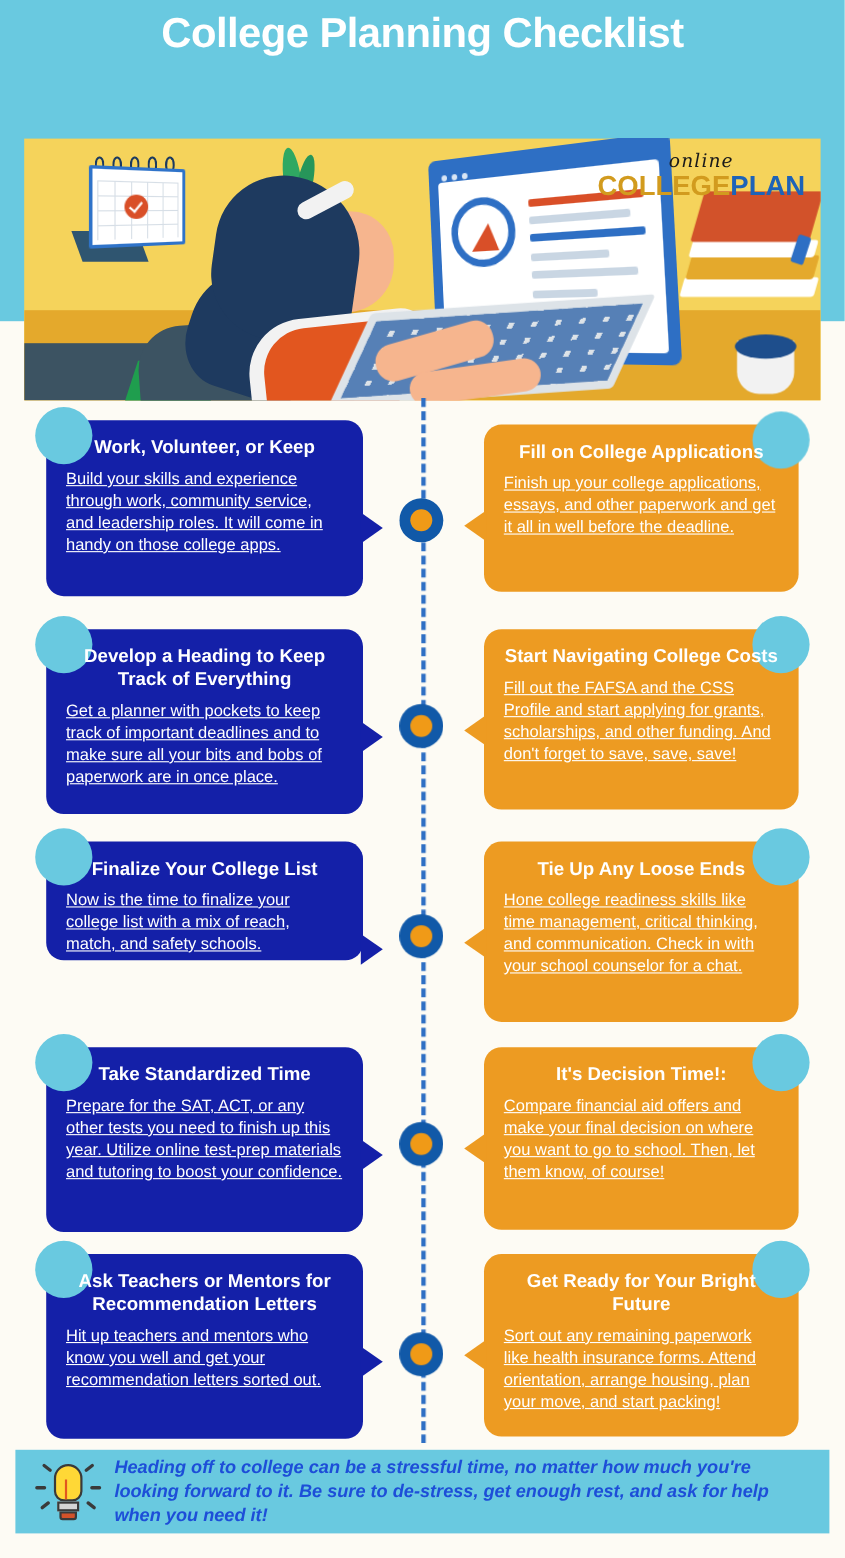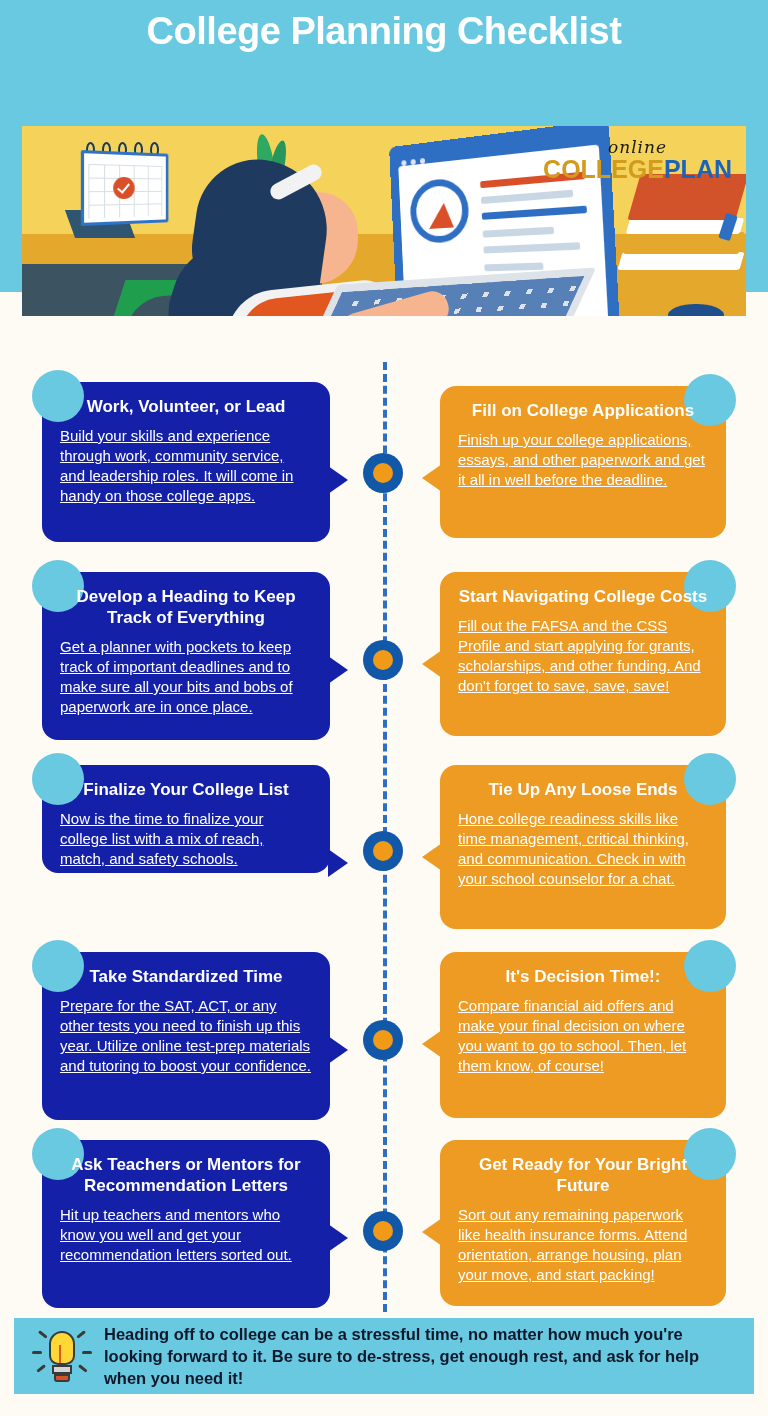--- a/index.html
+++ b/index.html
@@ -26,21 +26,21 @@
     letter-spacing: -0.5px; line-height: 46px;
   }
   .title-line2 {
     font-size: 47px; font-weight: bold; color: #FFFFFF;
     letter-spacing: -0.5px; line-height: 54px;
   }
 
   
   .hero {
     position: absolute; left: 22px; top: 126px;
-    width: 724px; height: 190px;
+    width: 724px; height: 238px;
     background: #F5D35B;
     overflow: hidden;
     padding-left: 39px;
   }
   .hero-floor {
     position: absolute; left: 0; bottom: 0; width: 724px; height: 82px;
     background: #E4A92C;
   }
   .hero-floor2 {
     position: absolute; left: 0; bottom: 0; width: 300px; height: 52px;
@@ -271,22 +271,22 @@
     background: #D2522A; border: 2.5px solid #3A3A3A; border-radius: 0 0 3px 3px;
   }
   .ray { position: absolute; background: #3A3A3A; border-radius: 2px; }
   .ray.r1 { left: 8px; top: 8px; width: 10px; height: 2.5px; transform: rotate(38deg); }
   .ray.r2 { left: 46px; top: 8px; width: 10px; height: 2.5px; transform: rotate(-38deg); }
   .ray.r3 { left: 2px; top: 26px; width: 10px; height: 2.5px; }
   .ray.r4 { left: 52px; top: 26px; width: 10px; height: 2.5px; }
   .ray.r5 { left: 6px; top: 42px; width: 10px; height: 2.5px; transform: rotate(-38deg); }
   .ray.r6 { left: 48px; top: 42px; width: 10px; height: 2.5px; transform: rotate(38deg); }
   .footer-text {
-    color: #0f172a; font-size: 16.5px; font-weight: bold;
-    line-height: 22px; margin-left: 12px;
+    color: #1d4ed8; font-size: 16.5px; font-weight: bold;
+    line-height: 22px; margin-left: 12px; font-style: italic;
   }
 </style>
 </head>
 <body>
 
 <div class="header-band"></div>
 <div class="title-wrap">
   <div class="title-line1">College Planning Checklist</div>
 </div>
 
@@ -357,21 +357,21 @@
 <div class="tl-dot" style="top:453px;"></div>
 <div class="tl-dot" style="top:640px;"></div>
 <div class="tl-dot" style="top:831px;"></div>
 <div class="tl-dot" style="top:1020px;"></div>
 <div class="tl-dot" style="top:1211px;"></div>
 
 <div class="row" style="top:382px;">
   <div class="card left" style="top:0; height:160px;">
     <div class="bubble-circle"></div>
     <div class="beak"></div>
-    <div class="ctitle">Work, Volunteer, or Lead</div>
+    <div class="ctitle">Work, Volunteer, or Keep</div>
     <div class="cbody">Build your skills and experience through work, community service, and leadership roles. It will come in handy on those college apps.</div>
   </div>
   <div class="card right" style="top:4px; height:152px;">
     <div class="bubble-circle"></div>
     <div class="beak"></div>
     <div class="ctitle">Fill on College Applications</div>
     <div class="cbody">Finish up your college applications, essays, and other paperwork and get it all in well before the deadline.</div>
   </div>
 </div>
 

